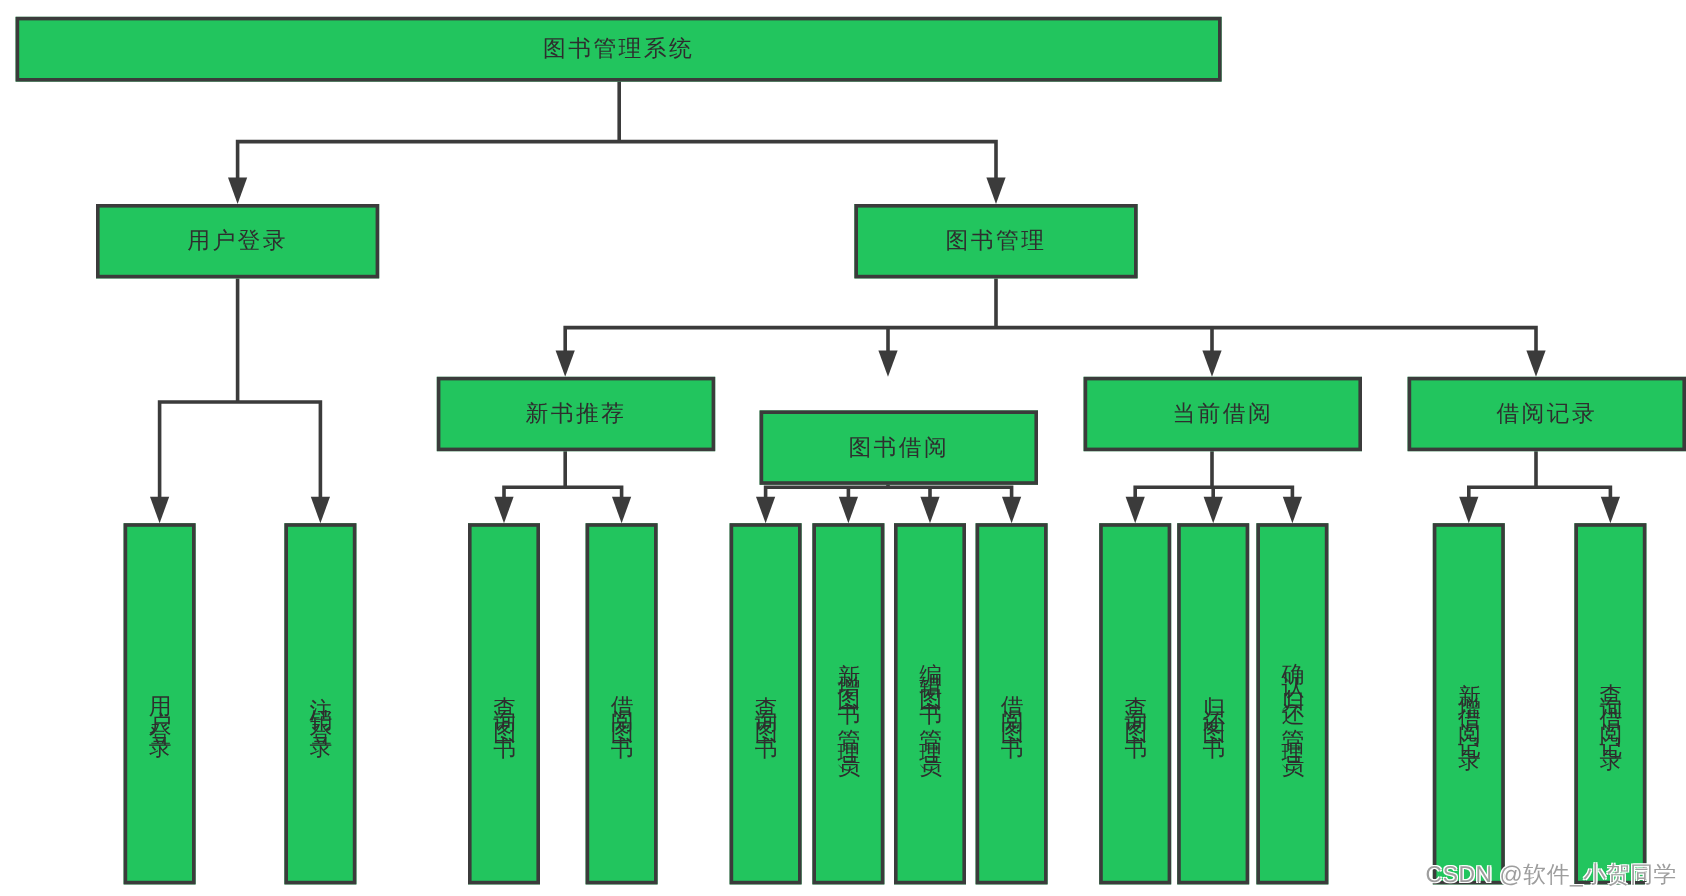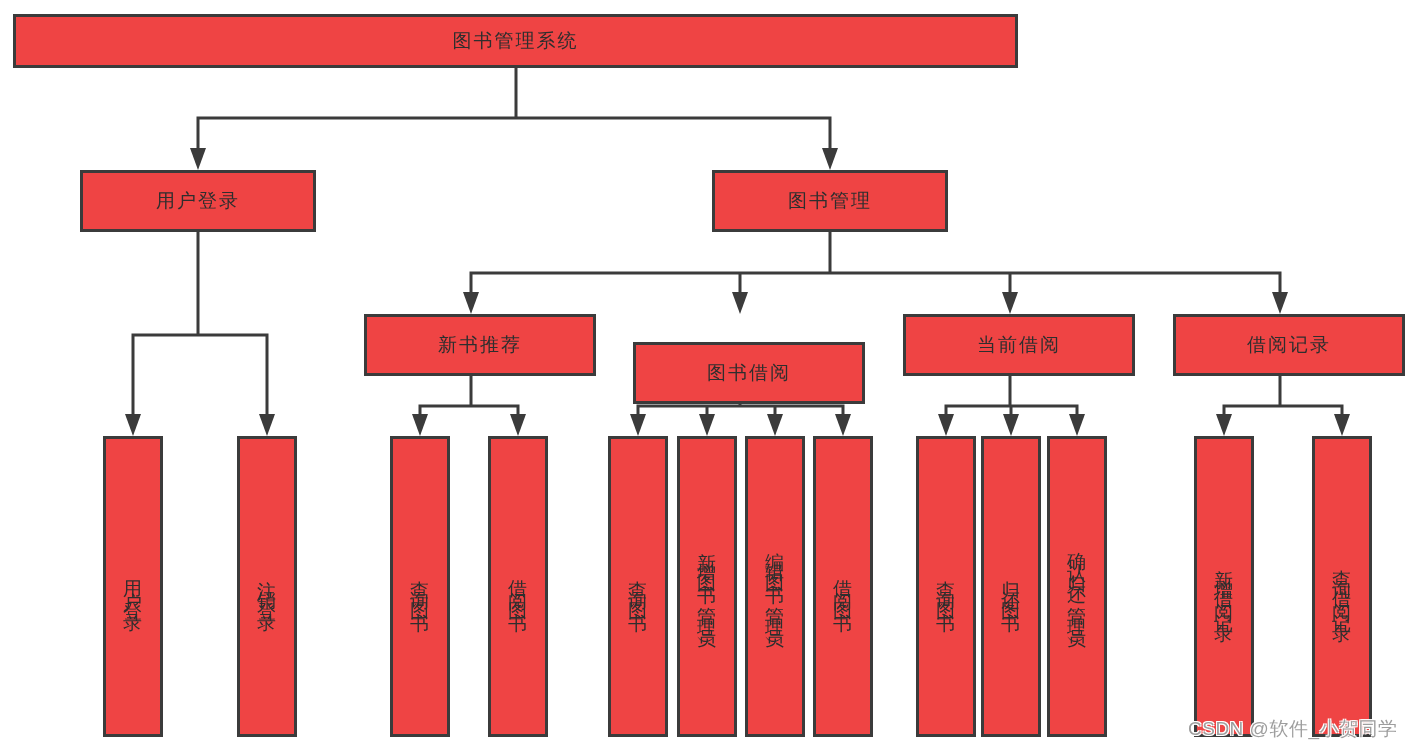--- a/index.html
+++ b/index.html
@@ -10,21 +10,21 @@
   html,body{margin:0;padding:0;background:#ffffff;}
   .canvas{
     position:relative;width:1405px;height:747px;background:#ffffff;
     font-family:"Liberation Sans", sans-serif;color:var(--text);overflow:hidden;
   }
   .wires{position:absolute;left:0;top:0;width:1405px;height:747px;}
   .wires path{stroke:var(--line);stroke-width:3;fill:none;}
   .wires polygon{fill:var(--line);stroke:none;}
   .node{
     position:absolute;box-sizing:border-box;border:3px solid var(--line);
-    background:#ef4444;display:flex;align-items:center;justify-content:center;
+    background:#22c55e;display:flex;align-items:center;justify-content:center;
   }
   .hnode{font-size:19px;letter-spacing:2px;white-space:nowrap;}
   .vnode span{
     writing-mode:vertical-rl;text-orientation:mixed;
     font-size:19px;letter-spacing:11px;line-height:1;white-space:nowrap;
   }
   .root{left:13px;top:14px;width:1005px;height:54px;}
   .lvl2{top:170px;width:236px;height:62px;}
   .lvl3{top:314px;width:232px;height:62px;}
   .leaf{top:436px;width:60px;height:301px;}

